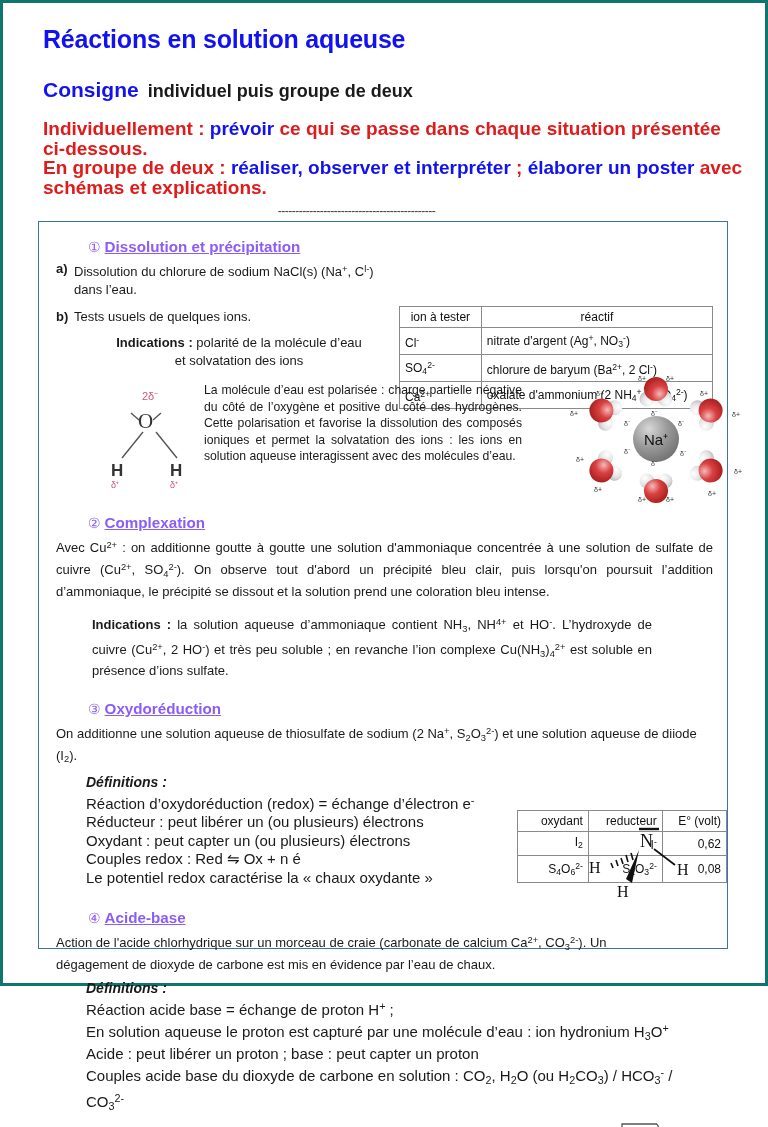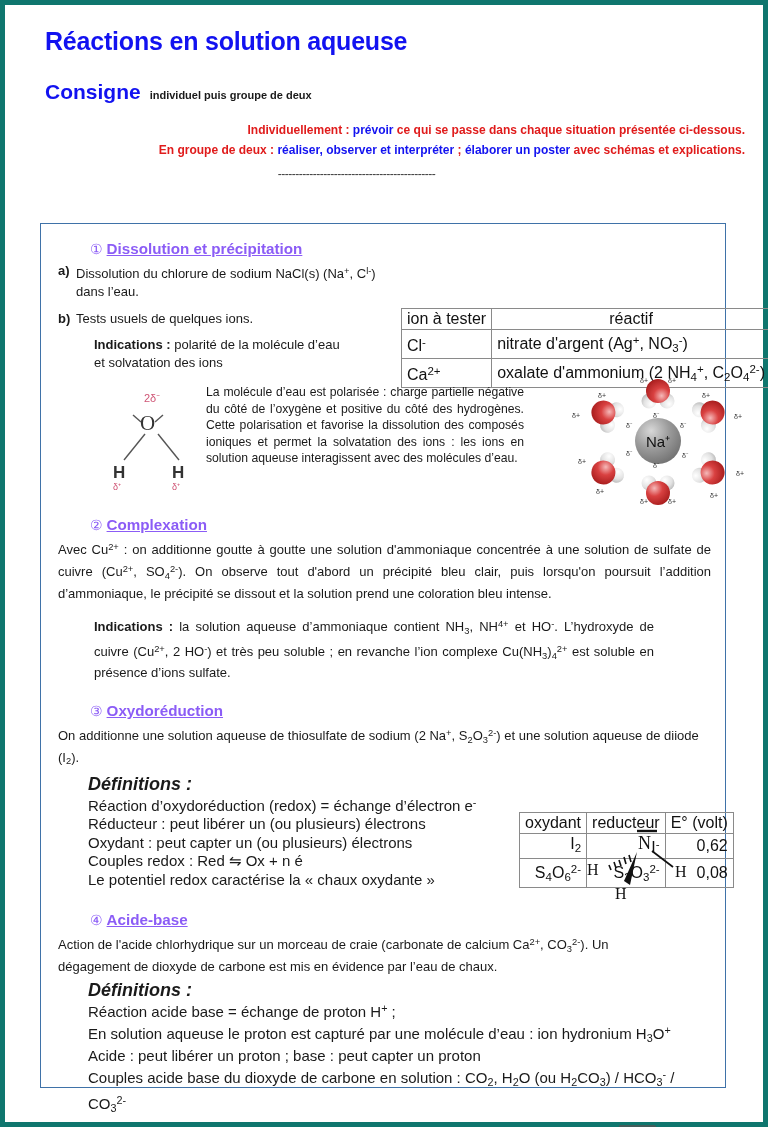--- a/index.html
+++ b/index.html
@@ -6,22 +6,22 @@
   html, body { margin:0; padding:0; }
   body {
     width: 768px; height: 1127px;
     background: #ffffff;
     font-family: "Liberation Sans", sans-serif;
     color: #1a1a1a;
     overflow: hidden;
   }
   .page {
     position: relative;
-    width: 768px; height: 1127px;
-    border: 5px solid #0f766e;
+    width: 768px; height: 986px;
+    border: 3px solid #0f766e;
     background: #fff;
     padding-left: 29px;
   }
   .inner {
     position: absolute;
     left: 18px; top: 8px; right: 18px; bottom: 12px;
   }
 
   
   .doc-title {
@@ -37,31 +37,30 @@
     align-items: baseline;
     gap: 9px;
   }
   .consigne-word {
     color: #1212f0;
     font-size: 21px;
     font-weight: bold;
   }
   .consigne-sub {
     color: #1a1a1a;
-    font-size: 11px;
+    font-size: 18px;
     font-weight: bold;
   }
   .instructions {
     margin: 17px 0 0 22px;
     color: #e01b1b;
-    font-size: 12px;
+    font-size: 19px;
     font-weight: bold;
     line-height: 19.5px;
     width: 700px;
-    text-align: right;
   }
   .instructions .blue { color: #1212f0; }
   .divider {
     text-align: center;
     color: #3a3a3a;
     font-size: 12px;
     letter-spacing: -0.5px;
     margin-top: 7px;
     margin-right: 55px;
     font-family: "Liberation Sans", sans-serif;
@@ -87,33 +86,33 @@
   .sec-head .num { text-decoration: none; margin-right: 4px; font-weight: normal; font-size: 14px;}
   .sec-head .txt { text-decoration: underline; }
 
   .para { font-size: 13px; line-height: 18.5px; margin: 2px 0; }
   .para.just { text-align: justify; }
   .bold { font-weight: bold; }
 
   .item { display: flex; margin-top: 2px; }
   .item .mark { font-weight: bold; width: 18px; flex: none; }
 
-  .indic-block { margin-left: 36px; margin-top: 8px; line-height: 18px;}
+  .indic-block { margin-left: 36px; margin-top: 8px; line-height: 18px; text-align: center;}
   .defs { margin-left: 30px; }
-  .defs .dtitle { font-weight: bold; font-style: italic; font-size: 18px; }
+  .defs .dtitle { font-weight: bold; font-style: italic; font-size: 14px; }
   .defs .dline { font-size: 15px; line-height: 18.4px; }
 
   sub { font-size: 0.72em; vertical-align: -0.25em; }
   sup { font-size: 0.72em; vertical-align: 0.45em; }
 
   
   table.grid {
     border-collapse: collapse;
     font-family: "Liberation Sans", sans-serif;
-    font-size: 16px;
+    font-size: 12px;
     color: #111;
   }
   table.grid td, table.grid th {
     border: 1px solid #8a8a8a;
     padding: 1px 5px;
     font-weight: normal;
     white-space: nowrap;
   }
 
   .ion-table {
@@ -199,20 +198,24 @@
 
         <table class="grid ion-table">
           <tbody>
               <tr>
             <td class="c1 hdr">ion à tester</td>
             <td class="c2 hdr">réactif</td>
           </tr>
           <tr>
             <td>Cl<sup>-</sup></td>
             <td>nitrate d'argent (Ag<sup>+</sup>, NO<sub>3</sub><sup>-</sup>)</td>
+          </tr>
+          <tr>
+            <td>SO<sub>4</sub><sup>2-</sup></td>
+            <td>chlorure de baryum (Ba<sup>2+</sup>, 2 Cl<sup>-</sup>)</td>
           </tr>
           <tr>
             <td>Ca<sup>2+</sup></td>
             <td>oxalate d'ammonium (2 NH<sub>4</sub><sup>+</sup>, C<sub>2</sub>O<sub>4</sub><sup>2-</sup>)</td>
           </tr>
         </tbody>
           </table>
       </div>
 
       <div class="water-row">

